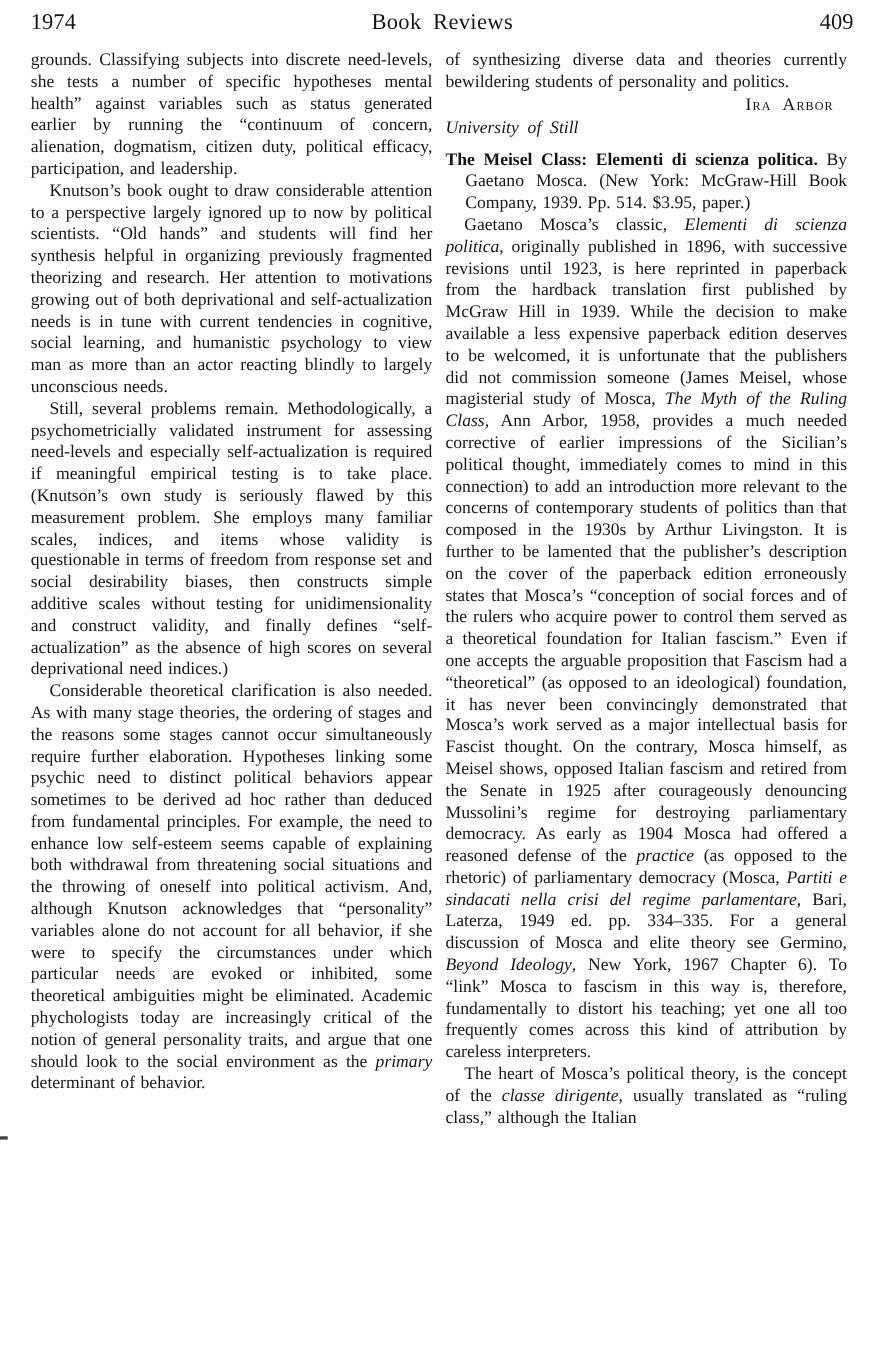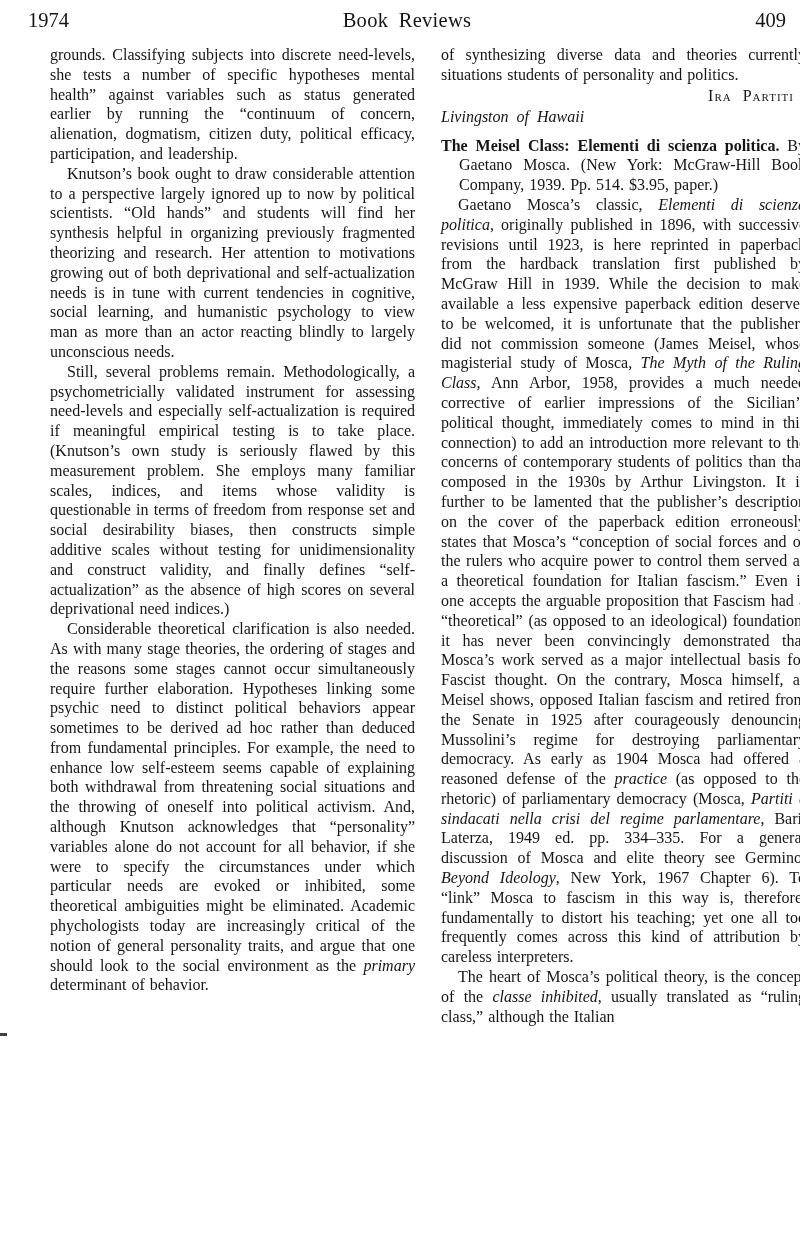--- a/index.html
+++ b/index.html
@@ -9,33 +9,32 @@
     background:#ffffff;
     color:#151515;
     font-family:"Liberation Serif","DejaVu Serif",serif;
     box-sizing:border-box;
     overflow:hidden;
   }
   .header {
     display:grid;
     grid-template-columns:1fr auto 1fr;
     align-items:baseline;
-    padding:8px 14px 0 28px;
+    padding:8px 24px 0 28px;
     font-size:20.5px;
     line-height:24px;
   }
   .header .year   { justify-self:start; }
   .header .title  { justify-self:center; word-spacing:5px; letter-spacing:0.3px;text-align:right; }
   .header .pageno { justify-self:end; }
 
   .columns {
     display:flex;
-    gap:26px;
+    gap:12px;
     padding:13px 18px 0 28px;
-    margin-left:22px;
   }
   .col {
     width:365px;
     flex:0 0 365px;
     font-size:16px;
     line-height:19.8px;
     word-spacing:1px;
   }
   .para { margin:0; text-align:justify; }
   .para.ind { text-indent:17px; }
@@ -81,27 +80,27 @@
   <div class="columns">
 
     <div class="col">
         <p class="para"><span>grounds. Classifying subjects into discrete need-levels, she tests a number of specific hypotheses mental health” against variables such as status generated earlier by running the “continuum of concern, alienation, dogmatism, citizen duty, political efficacy, participation, and leadership.</span></p>
         <p class="para ind"><span>Knutson’s book ought to draw considerable attention to a perspective largely ignored up to now by political scientists. “Old hands” and students will find her synthesis helpful in organizing previously fragmented theorizing and research. Her attention to motivations growing out of both deprivational and self-actualization needs is in tune with current tendencies in cognitive, social learning, and humanistic psychology to view man as more than an actor reacting blindly to largely unconscious needs.</span></p>
         <p class="para ind"><span>Still, several problems remain. Methodologically, a psychometricially validated instrument for assessing need-levels and especially self-actualization is required if meaningful empirical testing is to take place. (Knutson’s own study is seriously flawed by this measurement problem. She employs many familiar scales, indices, and items whose validity is questionable in terms of freedom from response set and social desirability biases, then constructs simple additive scales without testing for unidimensionality and construct validity, and finally defines “self-actualization” as the absence of high scores on several deprivational need indices.)</span></p>
         <p class="para ind"><span>Considerable theoretical clarification is also needed. As with many stage theories, the ordering of stages and the reasons some stages cannot occur simultaneously require further elaboration. Hypotheses linking some psychic need to distinct political behaviors appear sometimes to be derived ad hoc rather than deduced from fundamental principles. For example, the need to enhance low self-esteem seems capable of explaining both withdrawal from threatening social situations and the throwing of oneself into political activism. And, although Knutson acknowledges that “personality” variables alone do not account for all behavior, if she were to specify the circumstances under which particular needs are evoked or inhibited, some theoretical ambiguities might be eliminated. Academic phychologists today are increasingly critical of the notion of general personality traits, and argue that one should look to the social environment as the </span><span class="run-i">primary</span><span> determinant of behavior.</span></p>
       </div>
 
     <div class="col">
-      <p class="para"><span>of synthesizing diverse data and theories currently situations students of personality and politics.</span></p>
-      <div class="signature">Ira Partiti</div>
-      <div class="affiliation">Livingston of Hawaii</div>
+      <p class="para"><span>of synthesizing diverse data and theories currently bewildering students of personality and politics.</span></p>
+      <div class="signature">Ira Arbor</div>
+      <div class="affiliation">University of Still</div>
       <p class="para head"><span class="run-b">The Meisel Class: Elementi di scienza politica.</span><span> By Gaetano Mosca. (New York: McGraw-Hill Book Company, 1939. Pp. 514. $3.95, paper.)</span></p>
       <div>
           <p class="para ind"><span>Gaetano Mosca’s classic, </span><span class="run-i">Elementi di scienza politica,</span><span> originally published in 1896, with successive revisions until 1923, is here reprinted in paperback from the hardback translation first published by McGraw Hill in 1939. While the decision to make available a less expensive paperback edition deserves to be welcomed, it is unfortunate that the publishers did not commission someone (James Meisel, whose magisterial study of Mosca, </span><span class="run-i">The Myth of the Ruling Class,</span><span> Ann Arbor, 1958, provides a much needed corrective of earlier impressions of the Sicilian’s political thought, immediately comes to mind in this connection) to add an introduction more relevant to the concerns of contemporary students of politics than that composed in the 1930s by Arthur Livingston. It is further to be lamented that the publisher’s description on the cover of the paperback edition erroneously states that Mosca’s “conception of social forces and of the rulers who acquire power to control them served as a theoretical foundation for Italian fascism.” Even if one accepts the arguable proposition that Fascism had a “theoretical” (as opposed to an ideological) foundation, it has never been convincingly demonstrated that Mosca’s work served as a major intellectual basis for Fascist thought. On the contrary, Mosca himself, as Meisel shows, opposed Italian fascism and retired from the Senate in 1925 after courageously denouncing Mussolini’s regime for destroying parliamentary democracy. As early as 1904 Mosca had offered a reasoned defense of the </span><span class="run-i">practice</span><span> (as opposed to the rhetoric) of parliamentary democracy (Mosca, </span><span class="run-i">Partiti e sindacati nella crisi del regime parlamentare</span><span>, Bari, Laterza, 1949 ed. pp. 334–335. For a general discussion of Mosca and elite theory see Germino, </span><span class="run-i">Beyond Ideology</span><span>, New York, 1967 Chapter 6). To “link” Mosca to fascism in this way is, therefore, fundamentally to distort his teaching; yet one all too frequently comes across this kind of attribution by careless interpreters.</span></p>
-          <p class="para ind"><span>The heart of Mosca’s political theory, is the concept of the </span><span class="run-i">classe inhibited</span><span>, usually translated as “ruling class,” although the Italian</span></p>
+          <p class="para ind"><span>The heart of Mosca’s political theory, is the concept of the </span><span class="run-i">classe dirigente</span><span>, usually translated as “ruling class,” although the Italian</span></p>
         </div>
     </div>
 
   </div>
 
   <div class="edge-mark"></div>
 
 </div>
 
 </body></html>

